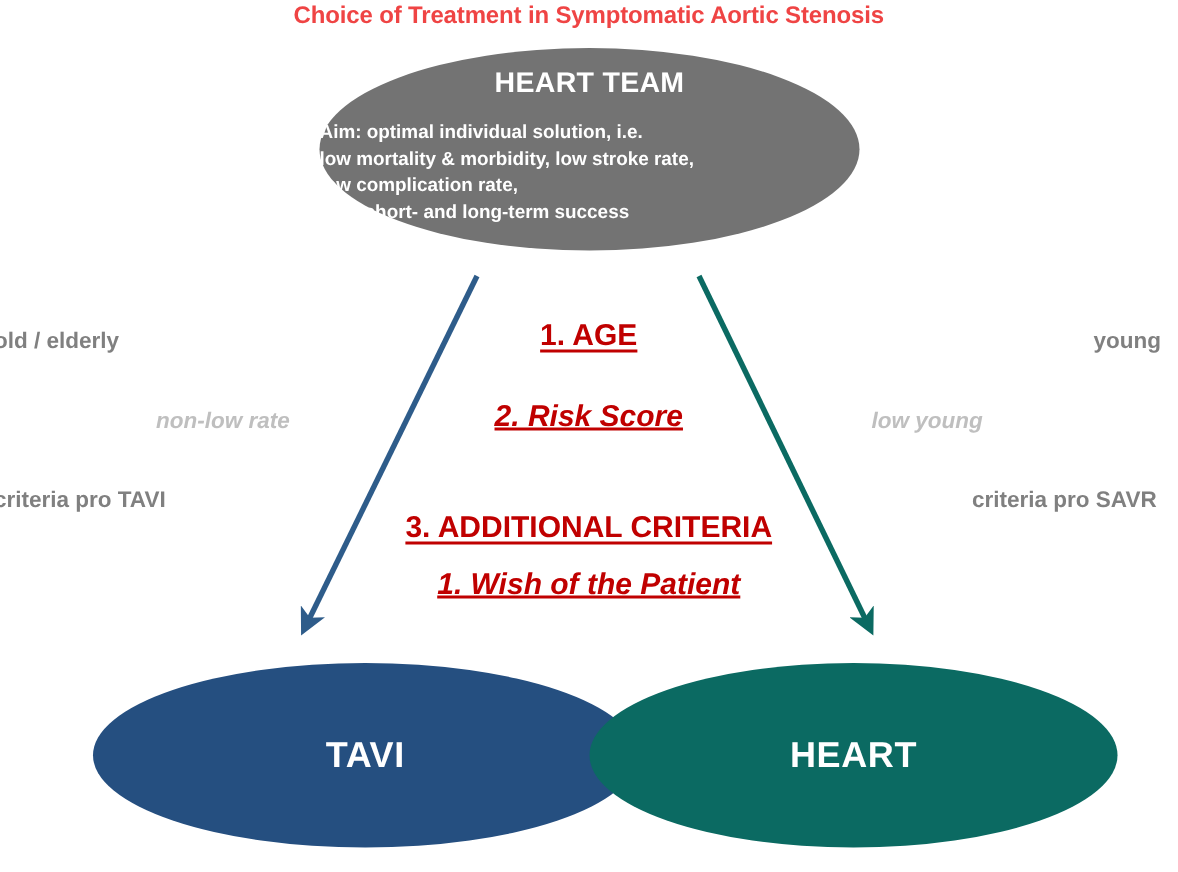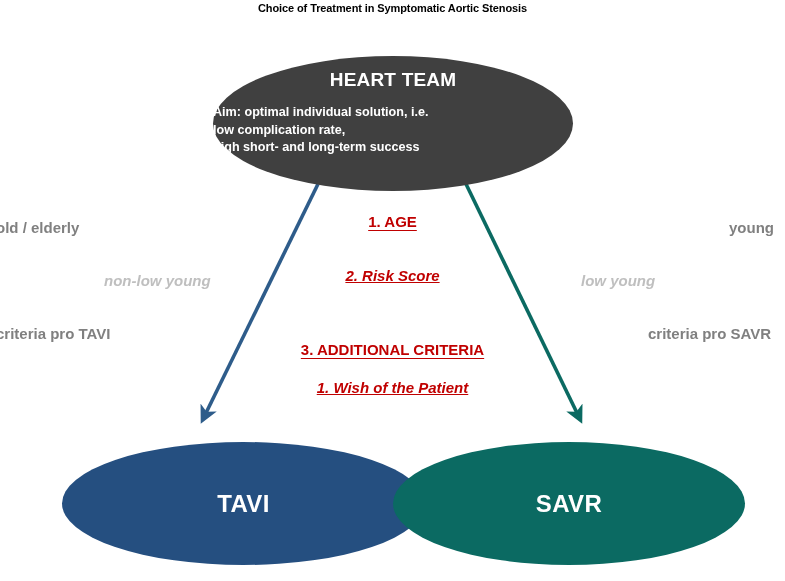--- a/index.html
+++ b/index.html
@@ -18,37 +18,37 @@
     overflow: hidden;
   }
 
   
   .page-title {
     position: absolute;
     left: 0;
     top: 2px;
     width: 785px;
     text-align: center;
-    font-size: 11px;
-    font-weight: bold;
-    color: #000000;
+    font-size: 16px;
+    font-weight: bold;
+    color: #ef4444;
     letter-spacing: -0.1px;
   }
 
   
   .ellipse {
     position: absolute;
     border-radius: 50%;
   }
   .ellipse-heart-team {
     left: 213px;
-    top: 56px;
+    top: 32px;
     width: 360px;
     height: 135px;
-    background: #404040;
+    background: #737373;
     z-index: 3;
   }
   .ellipse-tavi {
     left: 62px;
     top: 442px;
     width: 363px;
     height: 123px;
     background: #254F80;
     z-index: 2;
   }
@@ -113,21 +113,21 @@
   .criteria {
     position: absolute;
     left: 270px;
     top: 213px;
     width: 245px;
     text-align: center;
     z-index: 4;
   }
   .criterion {
     color: #C00000;
-    font-size: 15px;
+    font-size: 20px;
     font-weight: bold;
     white-space: nowrap;
   }
   .criterion.underline {
     text-decoration: underline;
     text-underline-offset: 3px;
   }
   .criterion.italic {
     font-style: italic;
     text-decoration: underline;
@@ -174,40 +174,41 @@
       </marker>
     </defs>
     <line x1="318" y1="184" x2="205" y2="415" stroke="#2E5C8A" stroke-width="3.6" marker-end="url(#head-blue)"></line>
     <line x1="466" y1="184" x2="578" y2="415" stroke="#0B6A62" stroke-width="3.6" marker-end="url(#head-teal)"></line>
   </svg>
 
   <div class="ellipse ellipse-heart-team">
     <div class="heart-team-label">HEART TEAM</div>
     <div class="heart-team-aim">
       <div>Aim: optimal individual solution, i.e.</div>
+      <div>low mortality &amp; morbidity, low stroke rate,</div>
       <div>low complication rate,</div>
       <div>high short- and long-term success</div>
     </div>
   </div>
 
   <div class="criteria">
     <div class="criterion underline crit-1">1. AGE</div>
     <div class="criterion italic crit-2">2. Risk Score</div>
     <div class="criterion underline crit-3">3. ADDITIONAL CRITERIA</div>
     <div class="criterion italic crit-4">1. Wish of the Patient</div>
   </div>
 
   <div class="side-label lbl-old">old / elderly</div>
-  <div class="side-label faint lbl-nonlow">non-low young</div>
+  <div class="side-label faint lbl-nonlow">non-low rate</div>
   <div class="side-label lbl-prot">criteria pro TAVI</div>
 
   <div class="side-label lbl-young">young</div>
   <div class="side-label faint lbl-low">low young</div>
   <div class="side-label lbl-pros">criteria pro SAVR</div>
 
   <div class="ellipse ellipse-tavi">
     <div class="ellipse-label">TAVI</div>
   </div>
   <div class="ellipse ellipse-savr">
-    <div class="ellipse-label">SAVR</div>
+    <div class="ellipse-label">HEART</div>
   </div>
 
 </div>
 
 </body></html>

